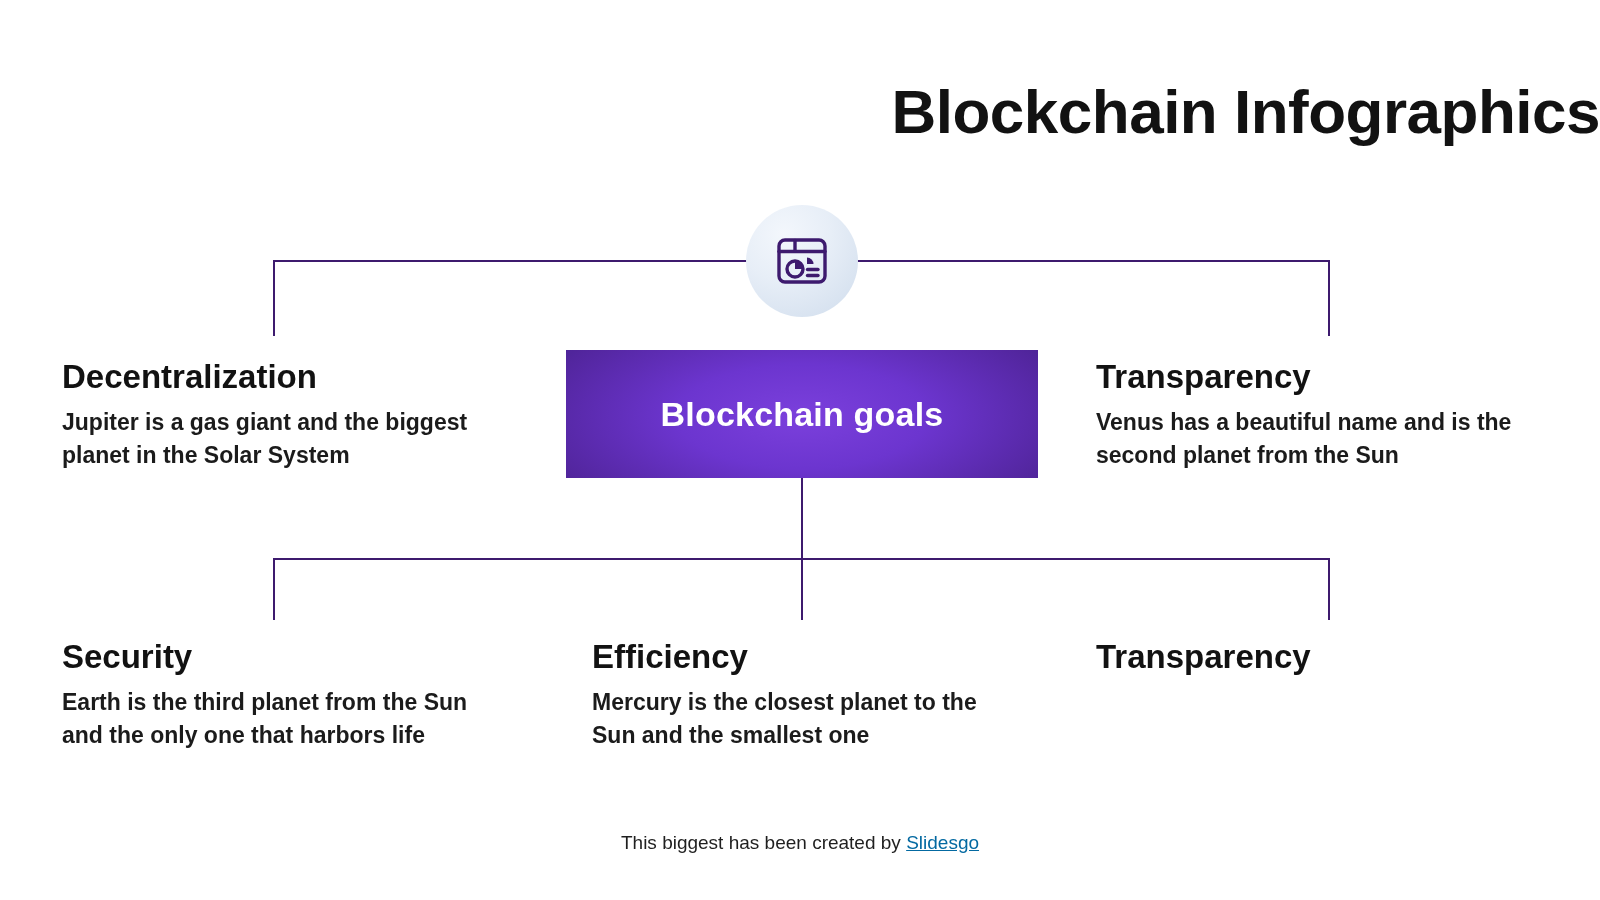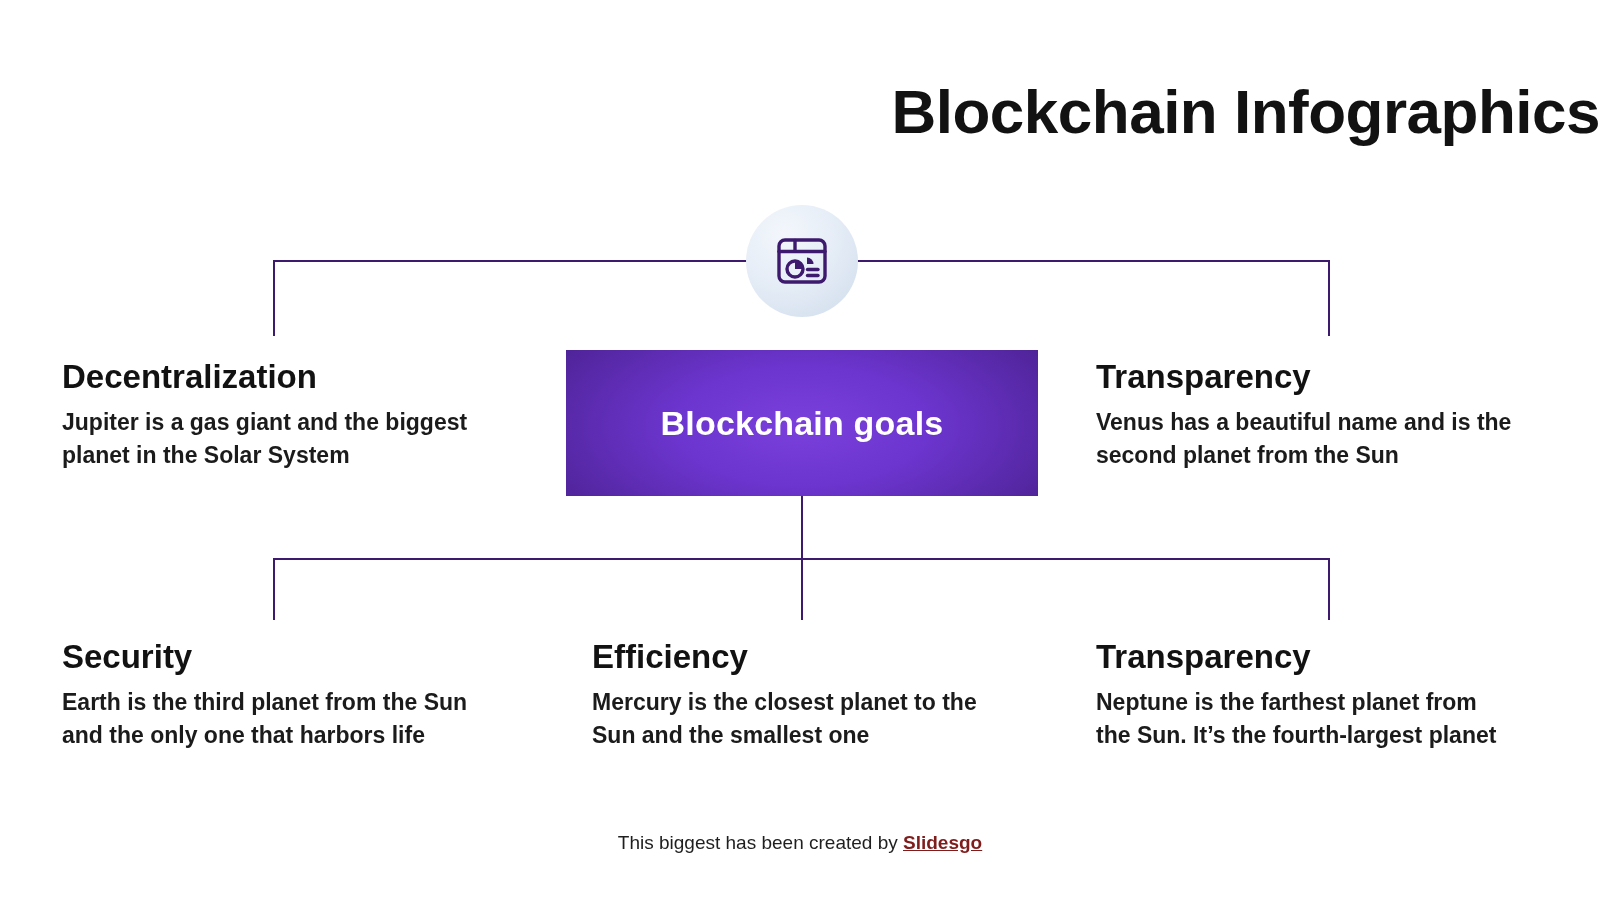--- a/index.html
+++ b/index.html
@@ -70,21 +70,21 @@
     justify-content: center;
   }
   .icon-badge svg { display: block; }
 
   
   .center-box {
     position: absolute;
     left: 566px;
     top: 350px;
     width: 472px;
-    height: 146px;
+    height: 128px;
     background: radial-gradient(ellipse 78% 120% at 50% 52%, #7b40dc 0%, #6c35cf 34%, #53269f 72%, #3a1d7e 100%);
     display: flex;
     align-items: center;
     justify-content: center;
   }
   .center-box-label {
     color: #ffffff;
     font-size: 34px;
     font-weight: 700;
     letter-spacing: 0.2px;
@@ -122,23 +122,23 @@
   .footer {
     position: absolute;
     left: 0;
     top: 832px;
     width: 1600px;
     text-align: center;
     font-size: 19px;
     color: #1f1f1f;
   }
   .footer-link {
-    font-weight: 700;
+    font-weight: 400;
     text-decoration: underline;
-    color: #7f1d1d;
+    color: #0369a1;
     cursor: pointer;
   }
 </style>
 </head>
 <body>
 
 <div class="slide">
 
   <div class="slide-title">Blockchain Infographics</div>
 
@@ -184,20 +184,19 @@
     <p class="item-desc">Mercury is the closest planet to the Sun and the smallest one</p>
   </div>
 
   <div class="item item-security">
     <p class="item-title">Security</p>
     <p class="item-desc">Earth is the third planet from the Sun and the only one that harbors life</p>
   </div>
 
   <div class="item item-immutability">
     <p class="item-title">Transparency</p>
-    <p class="item-desc">Neptune is the farthest planet from the Sun. It’s the fourth-largest planet</p>
   </div>
 
   <div class="footer">
     <span>This biggest has been created by </span><a class="footer-link">Slidesgo</a>
   </div>
 
 </div>
 
 </body></html>

